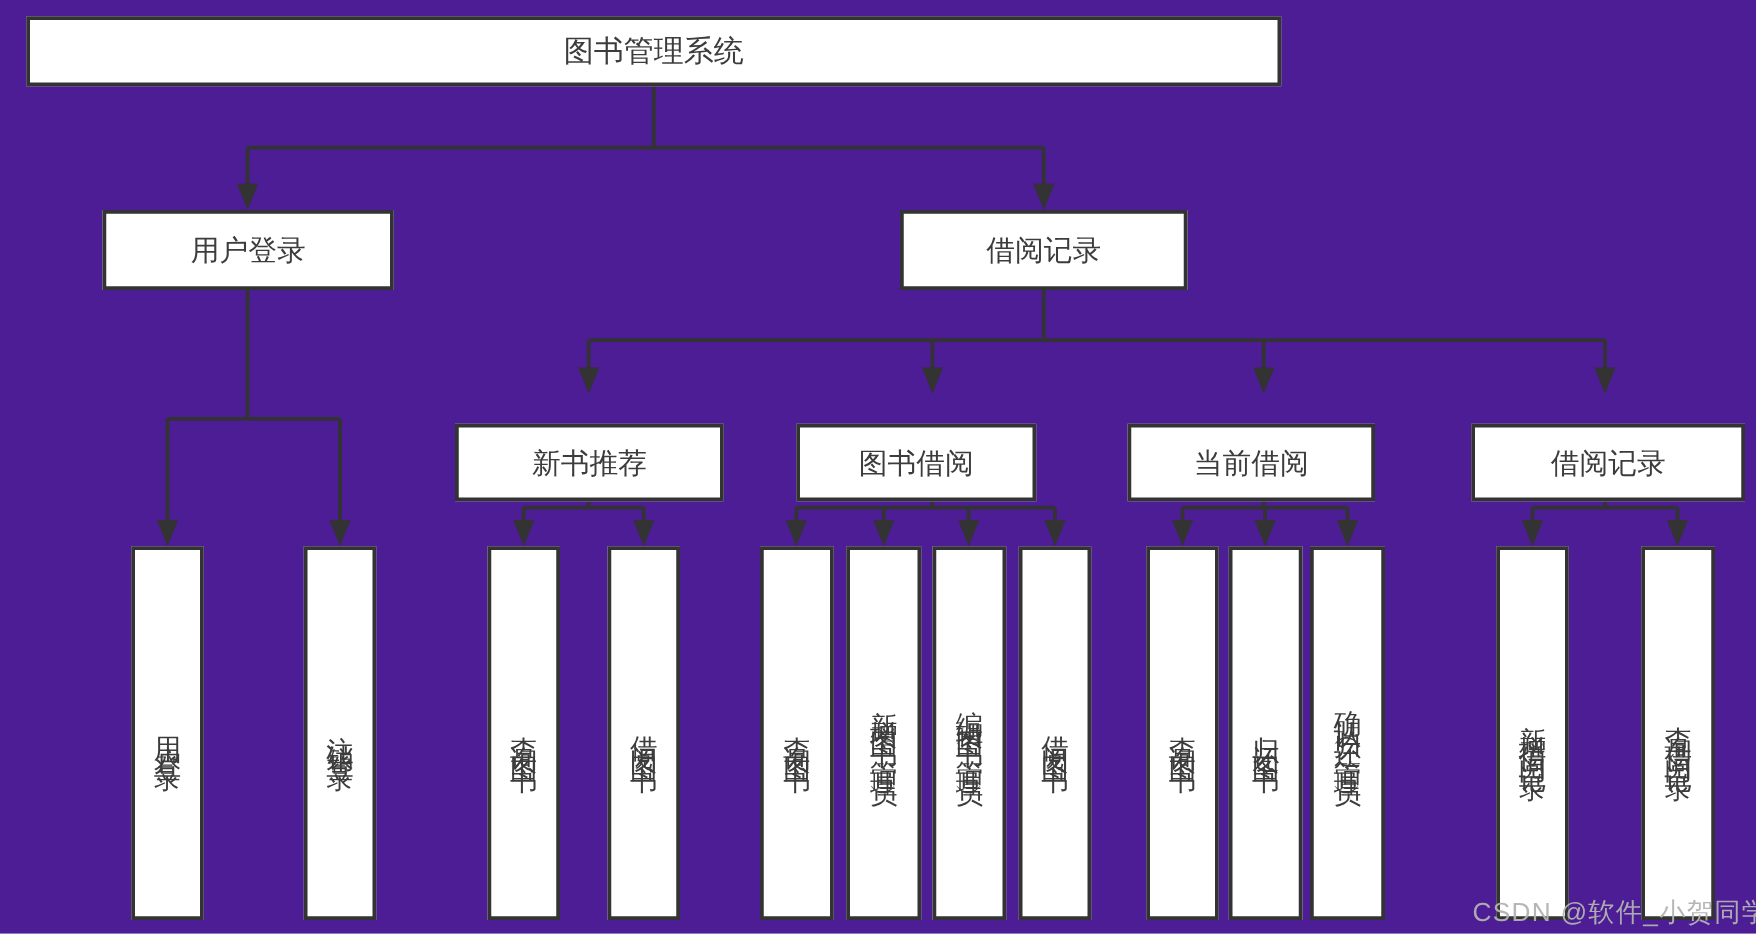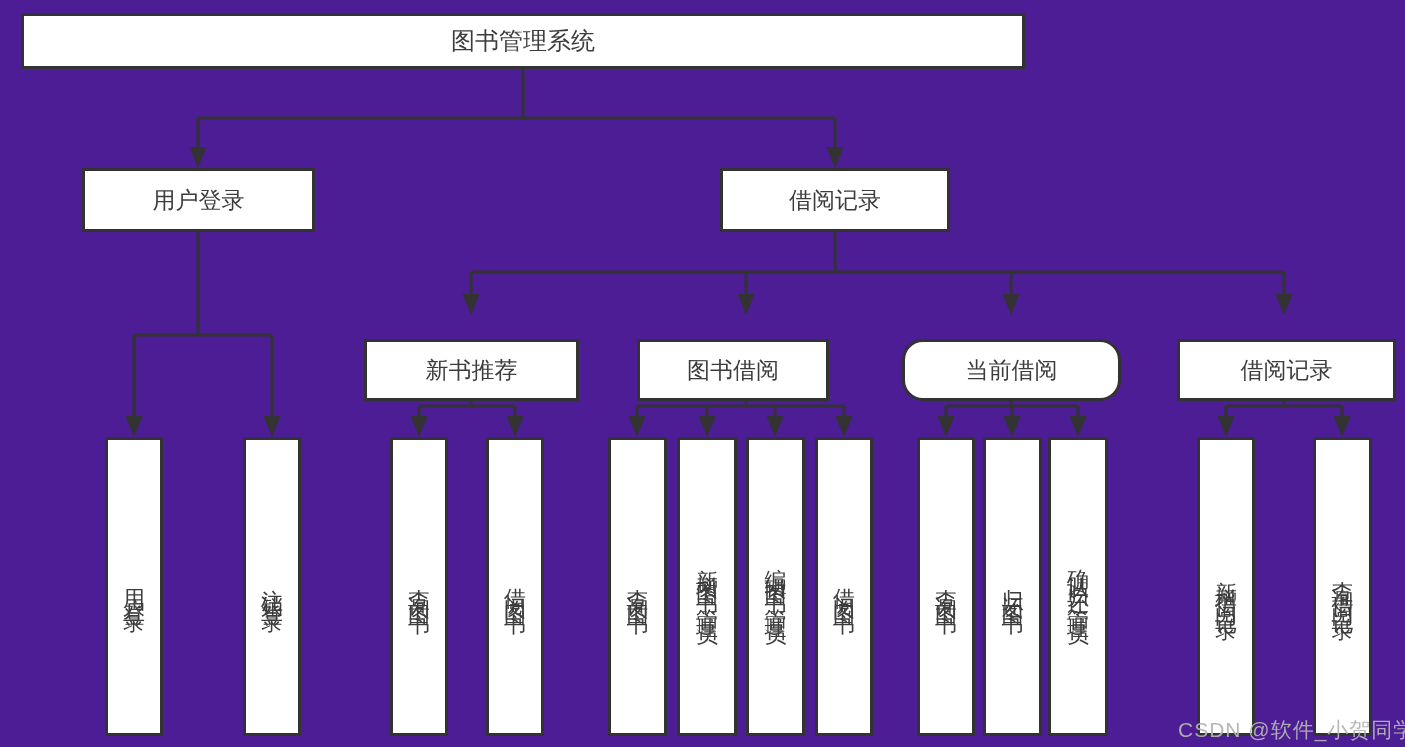--- a/index.html
+++ b/index.html
@@ -9,21 +9,21 @@
   svg.wires{position:absolute;left:0;top:0;z-index:1;}
   .node{position:absolute;background:#ffffff;border:3px solid #333333;box-sizing:border-box;
         display:flex;align-items:center;justify-content:center;color:#3c3c3c;z-index:2;}
   .node-root{left:21px;top:13px;width:1004px;height:56px;font-size:24px;}
   .hlabel{white-space:nowrap;}
   .n-login{left:82px;top:168px;width:233px;height:64px;font-size:23px;}
   .n-bookmgmt{left:720px;top:168px;width:230px;height:64px;font-size:23px;}
   .lvl3{top:315px;height:62px;font-size:23px;margin-top:24px;}
   .n-newbook{left:364px;width:215px;}
   .n-borrow{left:637px;width:192px;}
-  .n-current{left:902px;width:219px;border-radius:21px;}
+  .n-current{left:902px;width:198px;}
   .n-records{left:1177px;width:219px;}
   .leaf{top:437px;height:299px;font-size:22px;}
   .leaf .vtext{writing-mode:vertical-rl;text-orientation:upright;letter-spacing:8px;line-height:1;}
   .lf1{left:105px;width:58px;} .lf2{left:243px;width:58px;}
   .lf3{left:390px;width:58px;} .lf4{left:486px;width:58px;}
   .lf5{left:608px;width:59px;} .lf6{left:677px;width:60px;}
   .lf7{left:746px;width:59px;} .lf8{left:815px;width:58px;}
   .lf9{left:917px;width:58px;} .lf10{left:983px;width:59px;}
   .lf11{left:1048px;width:60px;} .lf12{left:1197px;width:58px;}
   .lf13{left:1313px;width:59px;}

